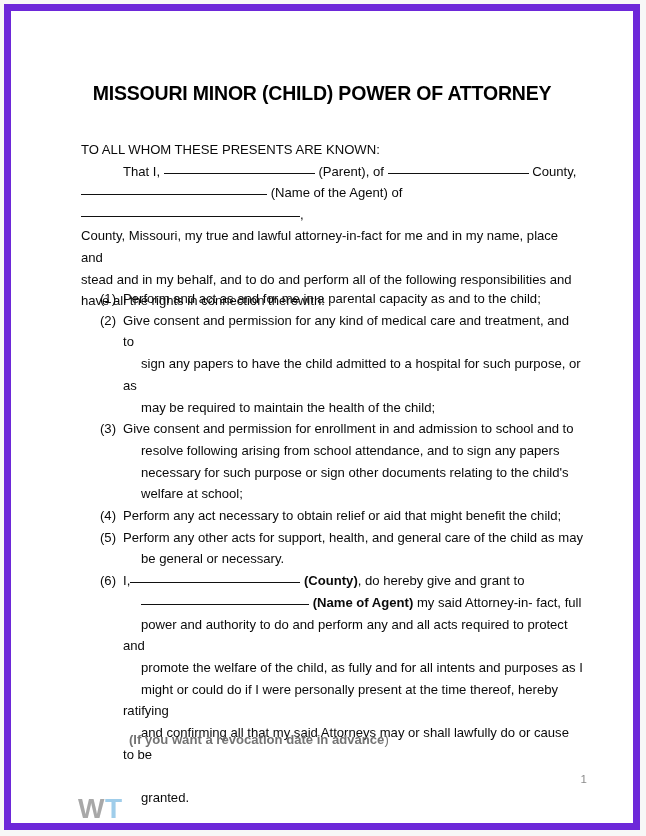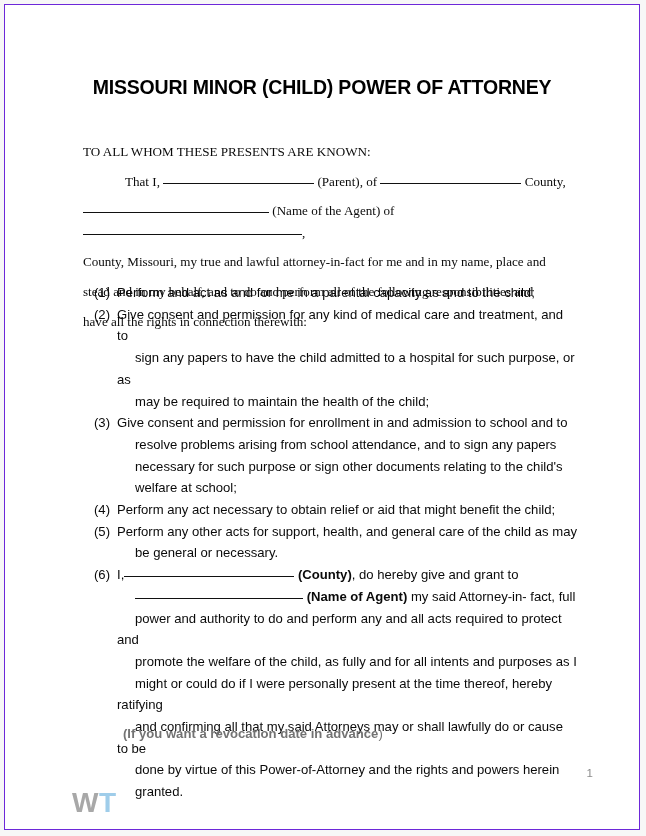--- a/index.html
+++ b/index.html
@@ -21,21 +21,21 @@
     background: #f7f7f7;
     box-sizing: border-box;
     padding: 4px 6px 6px 4px;
   }
 
   .page-sheet {
     position: relative;
     width: 100%;
     height: 100%;
     background: #ffffff;
-    border: 1px solid #6d28d9;
+    border: 7px solid #6d28d9;
     box-sizing: border-box;
     box-shadow: 0 0 0 0 rgba(0,0,0,0);
   }
 
   .page-inner {
     position: absolute;
     left: 0; top: 0; right: 0; bottom: 0;
     padding: 0;
   }
 
@@ -59,23 +59,22 @@
     left: 70px;
     top: 128px;
     width: 502px;
     font-size: 13.1px;
     line-height: 21.6px;
     color: #0a0a0a;
     text-align: left;
   }
 
   .para {
-    margin: 8px;
+    margin: 0;
     padding: 0;
-    font-family: Liberation Serif, serif;
   }
 
   .indent-first {
     display: inline-block;
     width: 42px;
   }
 
   .blank {
     display: inline-block;
     border-bottom: 1.3px solid #111111;
@@ -211,21 +210,21 @@
         <div class="num-item">
           <span class="num-marker">(2)</span>
           <span>Give consent and permission for any kind of medical care and treatment, and to</span><br>
           <span class="sub-indent"></span><span>sign any papers to have the child admitted to a hospital for such purpose, or as</span><br>
           <span class="sub-indent"></span><span>may be required to maintain the health of the child;</span>
         </div>
 
         <div class="num-item">
           <span class="num-marker">(3)</span>
           <span>Give consent and permission for enrollment in and admission to school and to</span><br>
-          <span class="sub-indent"></span><span>resolve problems arising from school attendance, and to sign any papers</span><br>
+          <span class="sub-indent"></span><span>resolve following arising from school attendance, and to sign any papers</span><br>
           <span class="sub-indent"></span><span>necessary for such purpose or sign other documents relating to the child's</span><br>
           <span class="sub-indent"></span><span>welfare at school;</span>
         </div>
 
         <div class="num-item">
           <span class="num-marker">(4)</span>
           <span>Perform any act necessary to obtain relief or aid that might benefit the child;</span>
         </div>
 
         <div class="num-item">
@@ -237,21 +236,21 @@
         <div class="num-item">
           <span class="num-marker">(6)</span>
           <span>I,</span><span class="blank w-item6a"></span>
           <span class="bold">(County)</span><span>, do hereby give and grant to</span><br>
           <span class="sub-indent"></span><span class="blank w-item6b"></span>
           <span class="bold">(Name of Agent)</span><span> my said Attorney-in- fact, full</span><br>
           <span class="sub-indent"></span><span>power and authority to do and perform any and all acts required to protect and</span><br>
           <span class="sub-indent"></span><span>promote the welfare of the child, as fully and for all intents and purposes as I</span><br>
           <span class="sub-indent"></span><span>might or could do if I were personally present at the time thereof, hereby ratifying</span><br>
           <span class="sub-indent"></span><span>and confirming all that my said Attorneys may or shall lawfully do or cause to be</span><br>
-          <span class="sub-indent"></span><span>done by virtue of this Power-of-Attorney and the rights and powers herein</span><br>
+          <span class="sub-indent"></span><br>
           <span class="sub-indent"></span><span>granted.</span>
         </div>
       </div>
 
       <div class="revocation-line">
         <span class="bold">(If you want a revocation date in advance</span><span>)</span>
       </div>
 
       <div class="wt-logo">
         <span class="wt-w">W</span><span class="wt-t">T</span>

